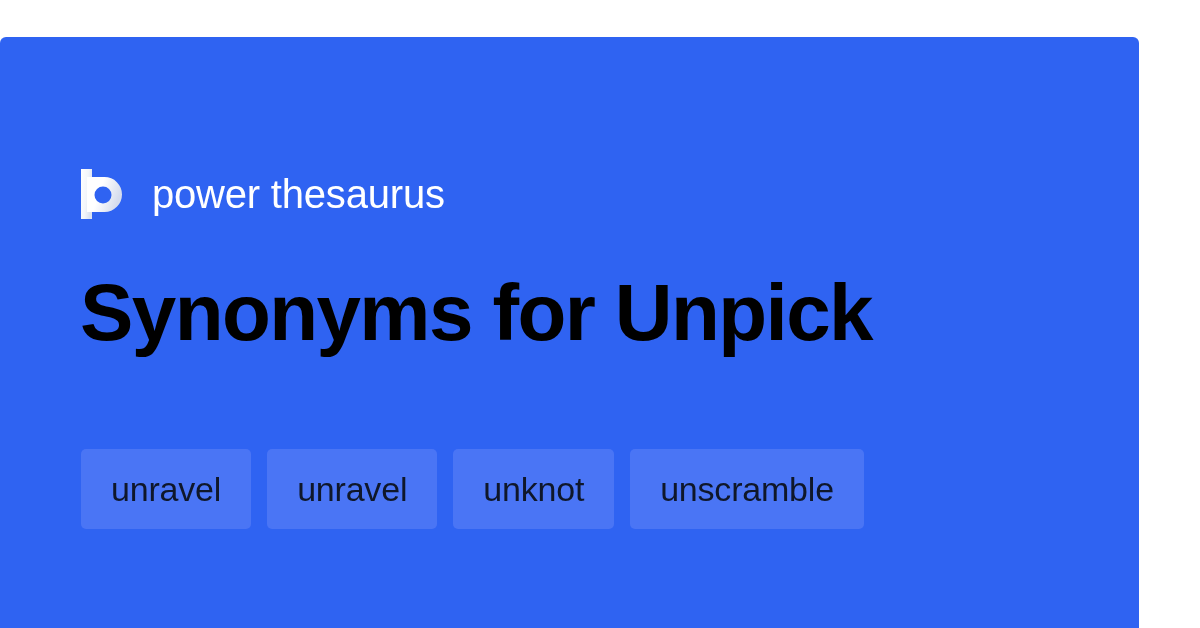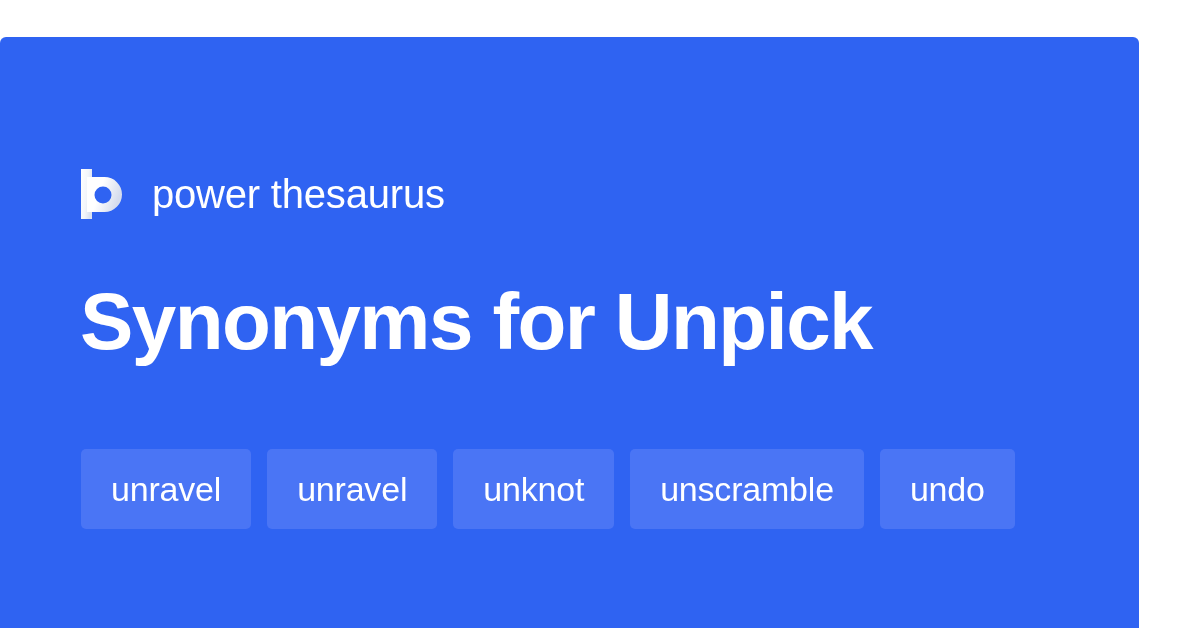--- a/index.html
+++ b/index.html
@@ -41,22 +41,22 @@
     font-weight: 400;
     letter-spacing: -0.2px;
     line-height: 1;
     white-space: nowrap;
   }
 
   
   #headline {
     position: absolute;
     left: 80px;
-    top: 245px;
-    color: #ffffff;
+    top: 236px;
+    color: #000000;
     font-size: 80px;
     font-weight: 700;
     letter-spacing: -1.6px;
     line-height: 1;
     white-space: nowrap;
   }
 
   
   #chips {
     position: absolute;
@@ -69,21 +69,21 @@
   }
   .chip {
     height: 80px;
     box-sizing: border-box;
     background: #4a75f5;
     border-radius: 5px;
     display: flex;
     align-items: center;
     justify-content: center;
     padding: 8px 30px;
-    color: #ffffff;
+    color: #0f172a;
     font-size: 34px;
     font-weight: 400;
     letter-spacing: -0.2px;
     line-height: 1;
     white-space: nowrap;
   }
 </style>
 </head>
 <body>
 
@@ -113,16 +113,15 @@
     <span id="brand-name">power thesaurus</span>
   </div>
 
   <div id="headline">Synonyms for Unpick</div>
 
   <div id="chips">
     <div class="chip">unravel</div>
     <div class="chip">unravel</div>
     <div class="chip">unknot</div>
     <div class="chip">unscramble</div>
-    <div class="chip">undo</div>
   </div>
 
 </div>
 
 </body></html>

